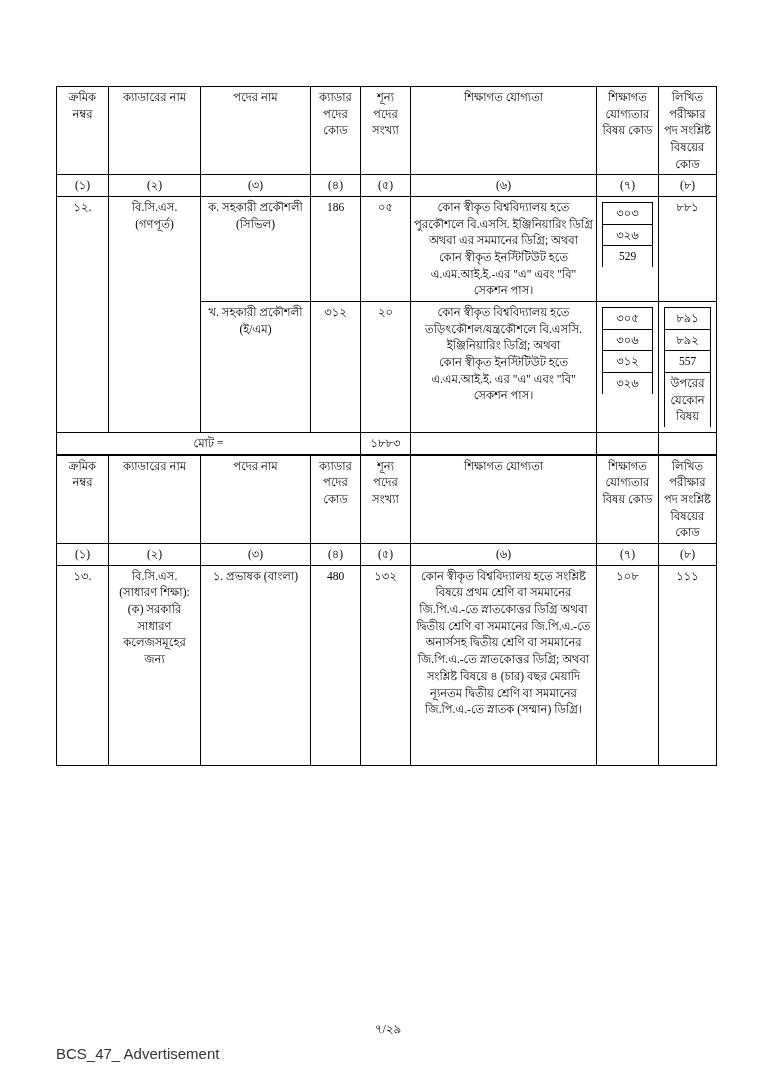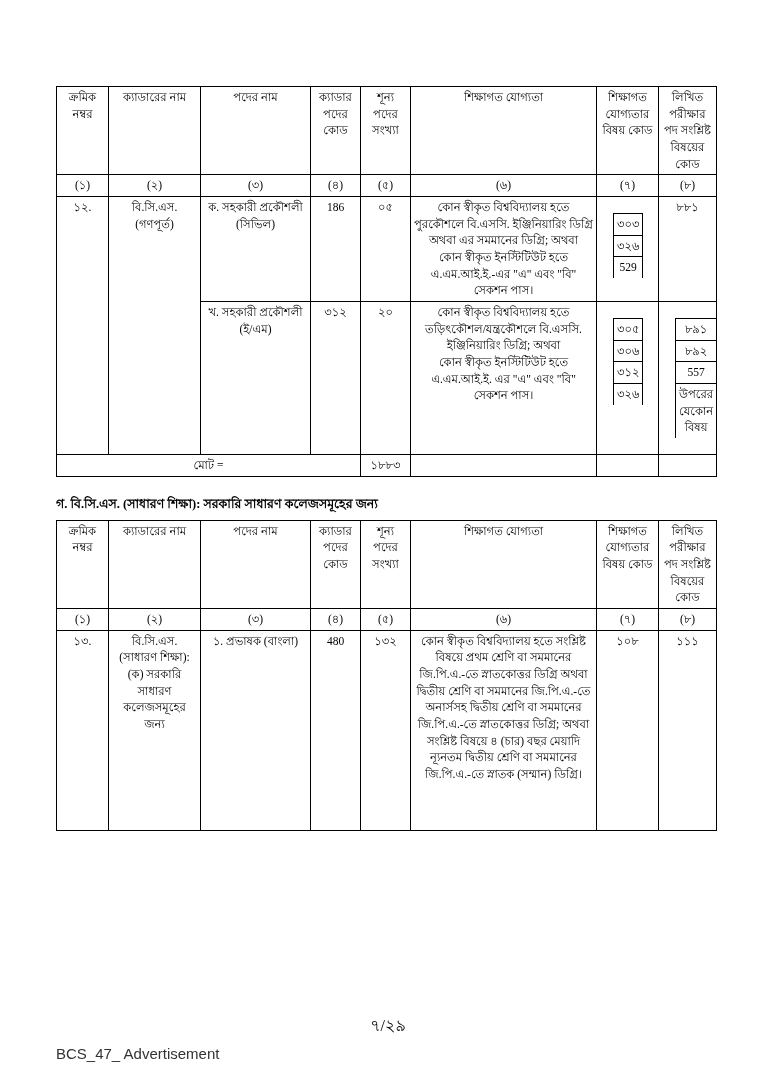--- a/index.html
+++ b/index.html
@@ -76,21 +76,21 @@
   .nested td {
     border: none;
     border-bottom: 1px solid #000;
     font-size: 11.5px;
     padding: 3px 2px;
     text-align: center;
   }
   .nested tr:last-child td {
     border-bottom: none;
   }
-  .nopad { padding: 16px !important; vertical-align: top; }
+  .nopad { padding: 5px !important; vertical-align: top; }
   .total-label {
     text-align: right;
     padding-right: 10px;
     font-size: 12px;
     vertical-align: middle;
   }
   .section-title {
     margin: 18px 0 6px 0;
     font-size: 12.5px;
     font-weight: bold;
@@ -103,21 +103,21 @@
     font-size: 15px;
     font-family: "Liberation Sans", sans-serif;
     color: #333;
   }
   .footer-center {
     position: absolute;
     left: 0;
     right: 0;
     bottom: 46px;
     text-align: center;
-    font-size: 16px;
+    font-size: 12px;
     padding-left: 8px;
   }
   .tall { height: 200px; }
 </style>
 </head>
 <body>
 
 <div class="page">
   <div class="content">
 
@@ -227,21 +227,20 @@
         <tr>
           <td colspan="4" class="total-label">মোট =</td>
           <td class="cellmid">১৮৮৩</td>
           <td></td>
           <td></td>
           <td></td>
         </tr>
       </tbody>
     </table>
 
-    <div class="section-title">গ. বি.সি.এস. (সাধারণ শিক্ষা): সরকারি সাধারণ কলেজসমূহের জন্য</div>
 
     <table class="doc">
       <colgroup>
         <col class="c1">
           <col class="c2">
           <col class="c3">
           <col class="c4">
           <col class="c5">
           <col class="c6">
           <col class="c7">

